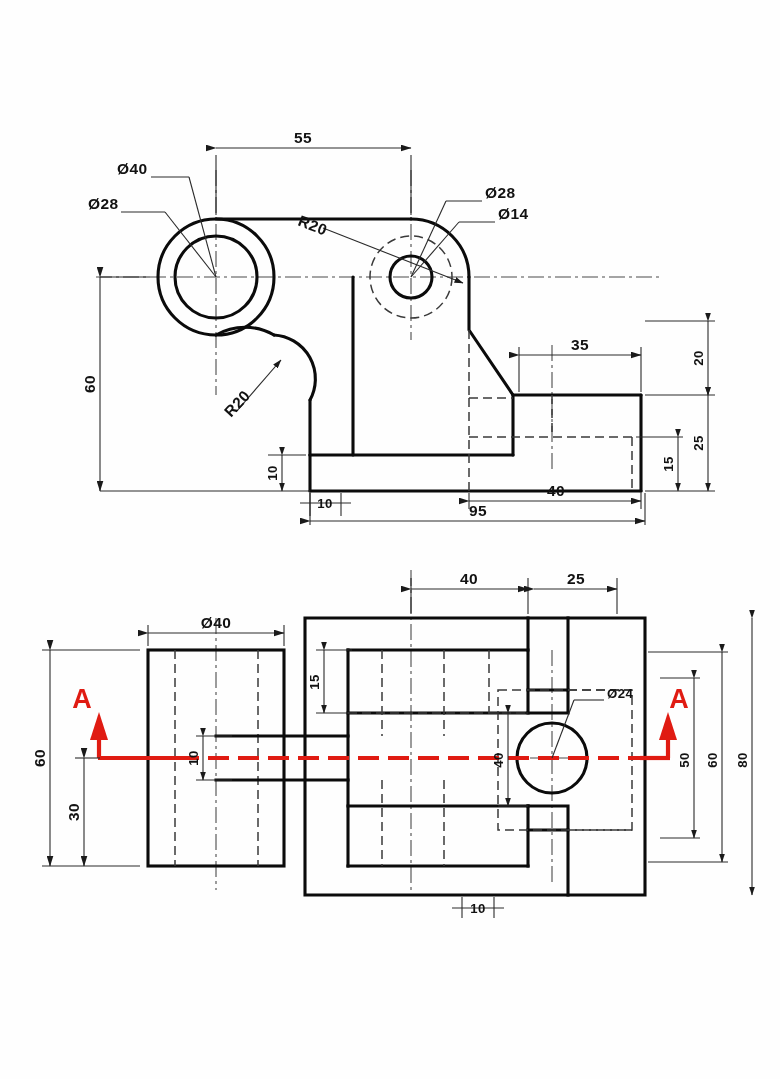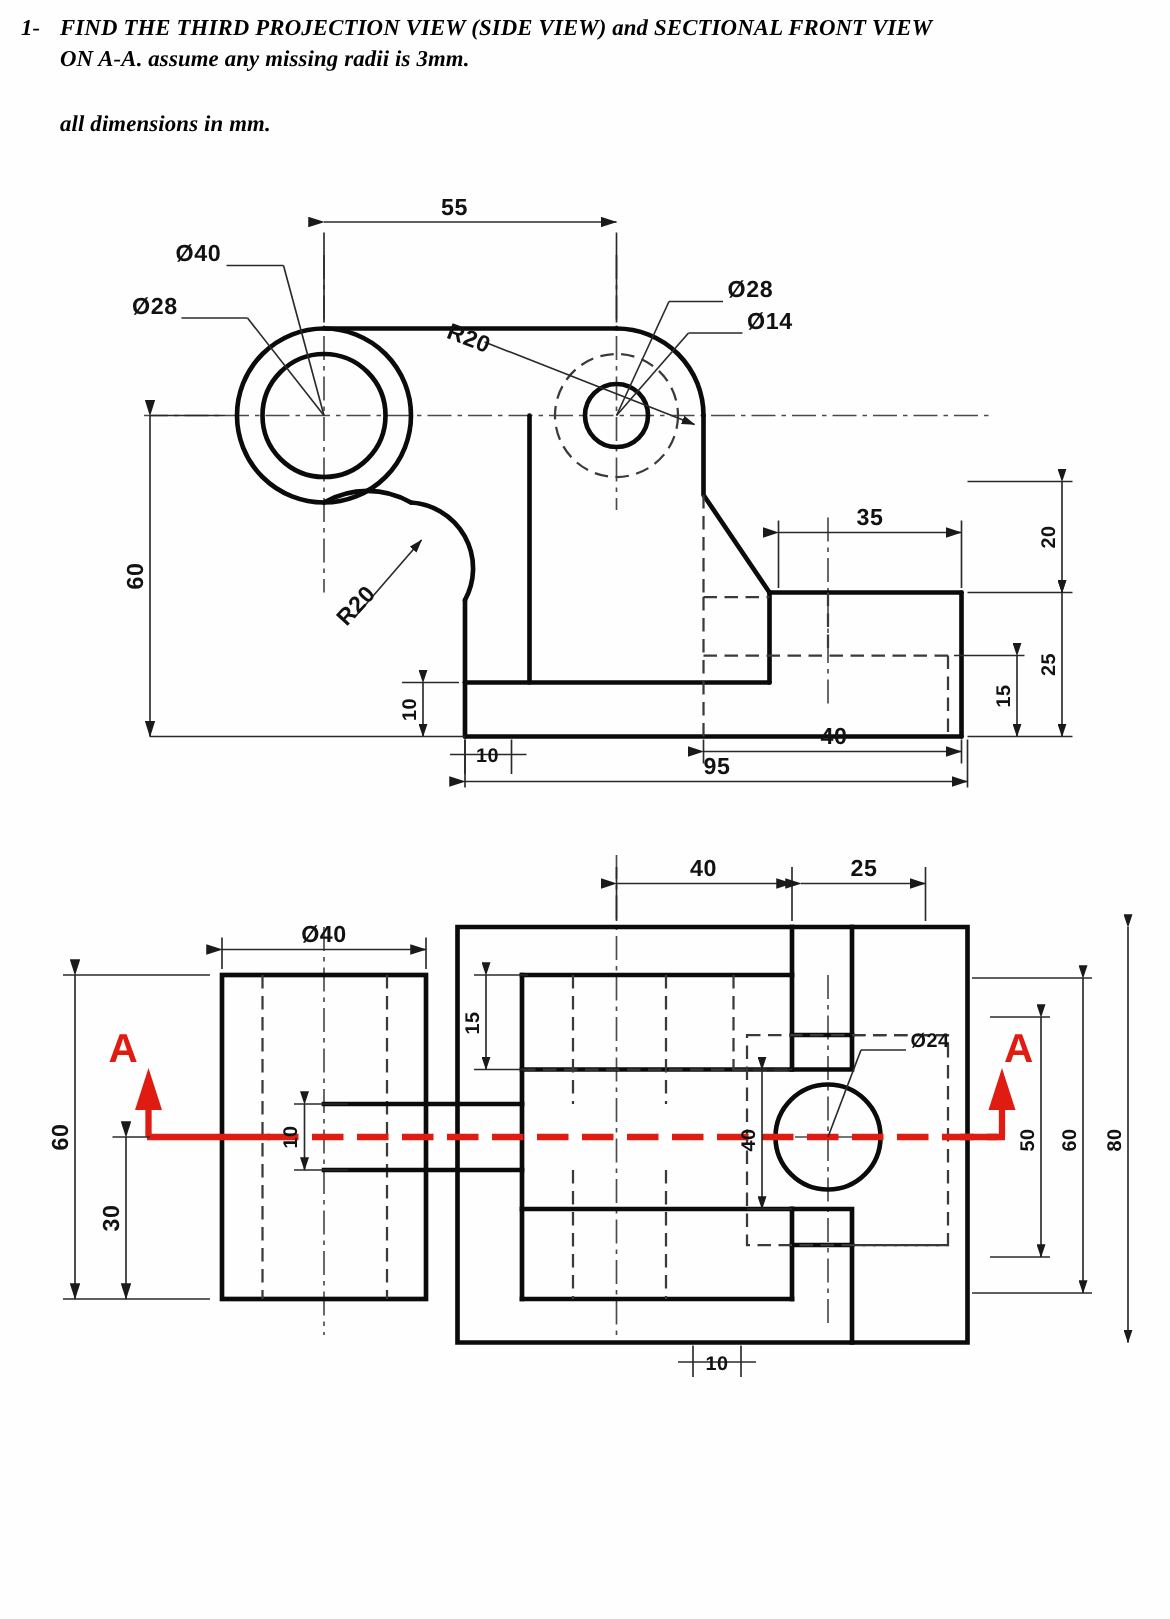--- a/index.html
+++ b/index.html
@@ -79,25 +79,20 @@
     font-size: 27px;
     font-weight: 700;
     fill: #e01b12;
   }
 </style>
 </head>
 <body>
 
 <div id="sheet">
 
-  <div class="prompt">
-    <span class="num">1-</span><span>FIND THE THIRD PROJECTION VIEW (SIDE VIEW) and SECTIONAL FRONT VIEW</span>
-    <span class="l2">ON A-A. assume any missing radii is 3mm.</span>
-    <span class="l3">all dimensions in mm.</span>
-  </div>
 
   <svg class="dwg" viewBox="0 0 780 1079">
     <defs>
       <marker id="ah" markerWidth="11" markerHeight="7" refX="10.5" refY="3.5" orient="auto" markerUnits="userSpaceOnUse">
         <path d="M0,0 L11,3.5 L0,7 z" fill="#1a1a1a"></path>
       </marker>
       <marker id="ahs" markerWidth="9" markerHeight="6" refX="8.5" refY="3" orient="auto" markerUnits="userSpaceOnUse">
         <path d="M0,0 L9,3 L0,6 z" fill="#1a1a1a"></path>
       </marker>
     </defs>

